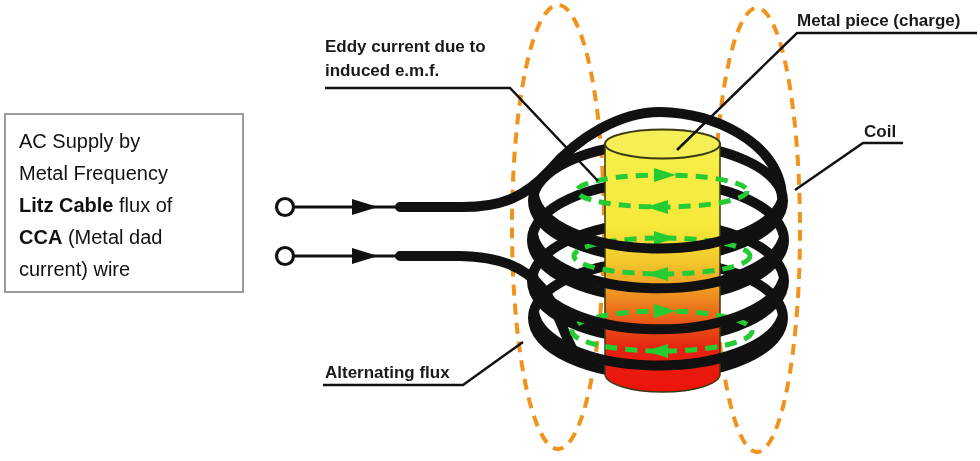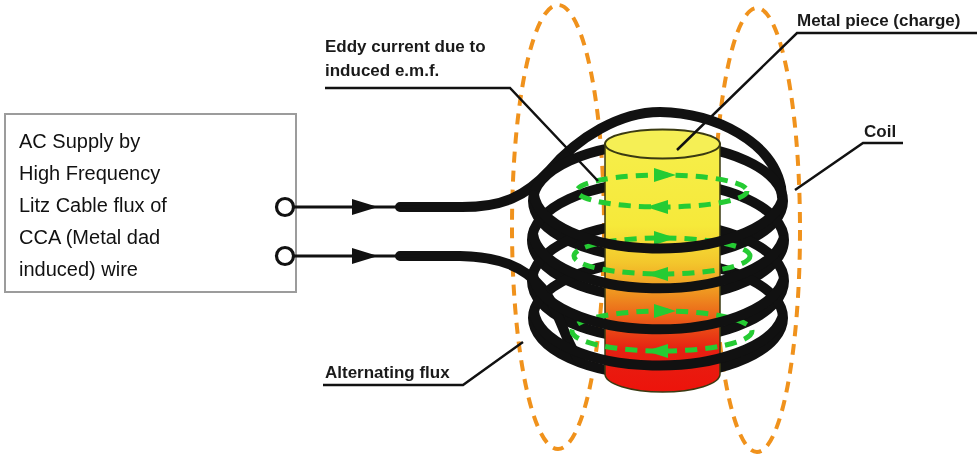--- a/index.html
+++ b/index.html
@@ -1,43 +1,43 @@
 <!DOCTYPE html>
 <html><head>
 <meta charset="utf-8">
 <style>
   html,body{margin:0;padding:0;background:#ffffff;}
   .stage{
     position:relative;width:980px;height:461px;background:#ffffff;overflow:hidden;
     font-family:"Liberation Sans", sans-serif;
   }
   .supply-box{
-    position:absolute;left:4px;top:113px;width:293px;height:180px;
+    position:absolute;left:4px;top:113px;width:240px;height:180px;
     border:2px solid #9c9c9c;box-sizing:border-box;
     padding:10px 6px 0 13px;
     font-size:20px;line-height:32px;color:#111;background:#ffffff;
   }
-  .supply-box b{font-weight:400;}
+  .supply-box b{font-weight:700;}
   svg{position:absolute;left:0;top:0;}
   text{
     font-family:"Liberation Sans", sans-serif;
     font-size:17px;font-weight:700;fill:#1a1a1a;
   }
 </style>
 </head>
 <body>
 
 <div class="stage">
 
   <div class="supply-box">
     <div><span>AC Supply by</span></div>
-    <div><span>High Frequency</span></div>
+    <div><span>Metal Frequency</span></div>
     <div><b>Litz Cable</b><span> flux of</span></div>
     <div><b>CCA</b><span> (Metal dad</span></div>
-    <div><span>induced) wire</span></div>
+    <div><span>current) wire</span></div>
   </div>
 
   <svg width="980" height="461" viewBox="0 0 980 461">
     <defs>
       <linearGradient id="cylGrad" x1="0" y1="0" x2="0" y2="1">
         <stop offset="0" stop-color="#F6EE4A"></stop>
         <stop offset="0.33" stop-color="#F6E93A"></stop>
         <stop offset="0.48" stop-color="#F3C62C"></stop>
         <stop offset="0.60" stop-color="#EF9420"></stop>
         <stop offset="0.72" stop-color="#EA5617"></stop>

